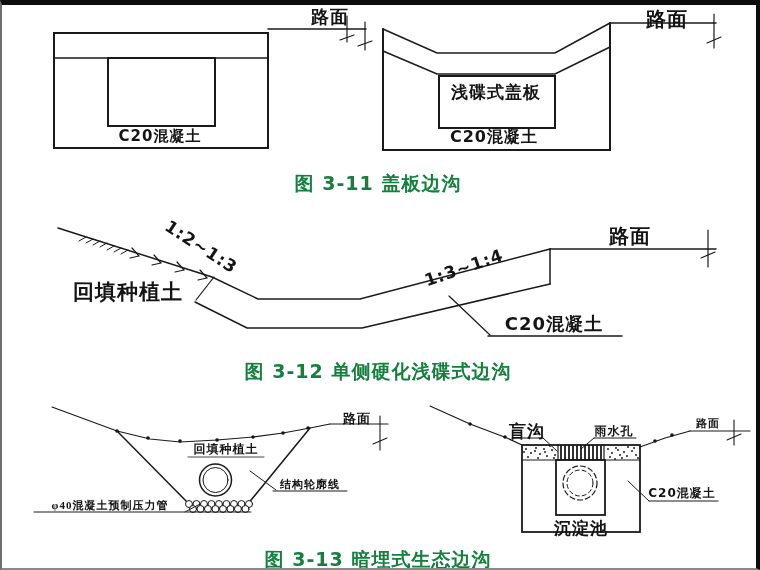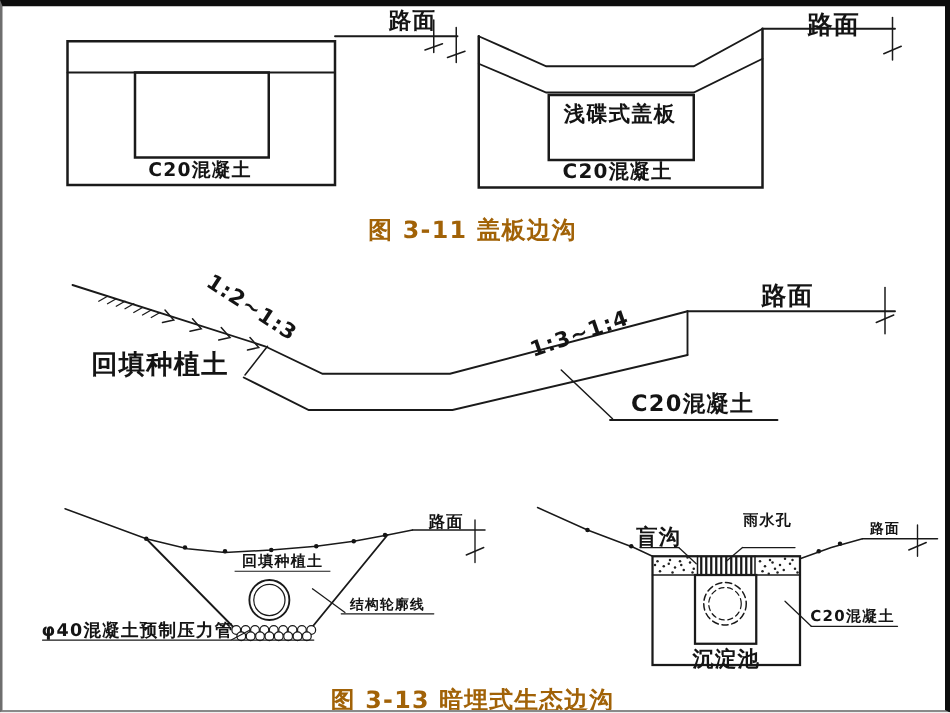--- a/index.html
+++ b/index.html
@@ -13,21 +13,21 @@
     border-left:2px solid #6e6e6e;border-bottom:2px solid #8a8a8a;
     z-index:5;
   }
   svg{position:absolute;left:0;top:0;z-index:1;}
   .lbl{
     position:absolute;z-index:2;font-weight:bold;color:#141414;white-space:nowrap;
     transform:translate(-50%,-50%);line-height:1;letter-spacing:1px;
   }
   .caption{
     position:absolute;left:0;width:756px;text-align:center;z-index:2;
-    font-weight:bold;color:#a16207;font-size:19px;letter-spacing:1px;
+    font-weight:bold;color:#15803d;font-size:19px;letter-spacing:1px;
   }
   .rot33{transform:translate(-50%,-50%) rotate(33deg);}
   .rotm19{transform:translate(-50%,-50%) rotate(-19deg);}
 </style>
 </head>
 <body>
 
 <div id="page">
   <div id="frame"></div>
 
@@ -225,24 +225,25 @@
   <div class="lbl" style="left:496px;top:64px;font-size:17px;margin-top:28px;">浅碟式盖板</div>
   <div class="lbl" style="left:494px;top:137px;font-size:16px;">C20混凝土</div>
   <div class="lbl" style="left:667px;top:19px;font-size:20px;">路面</div>
   <div class="caption" style="top:171px;">图 3-11  盖板边沟</div>
 
   <div class="lbl" style="left:128px;top:292px;font-size:21px;">回填种植土</div>
   <div class="lbl rot33" style="left:201px;top:247px;font-size:17px;">1:2~1:3</div>
   <div class="lbl rotm19" style="left:464px;top:268px;font-size:17px;">1:3~1:4</div>
   <div class="lbl" style="left:630px;top:236px;font-size:20px;">路面</div>
   <div class="lbl" style="left:554px;top:324px;font-size:18px;">C20混凝土</div>
+  <div class="caption" style="top:359px;">图 3-12  单侧硬化浅碟式边沟</div>
 
   <div class="lbl" style="left:226px;top:449px;font-size:12px;">回填种植土</div>
   <div class="lbl" style="left:357px;top:418px;font-size:13px;">路面</div>
   <div class="lbl" style="left:310px;top:484px;font-size:11px;">结构轮廓线</div>
-  <div class="lbl" style="left:110px;top:505px;font-size:14px;">φ40混凝土预制压力管</div>
+  <div class="lbl" style="left:110px;top:505px;font-size:11px;font-family:Liberation Serif, serif;">φ40混凝土预制压力管</div>
   <div class="lbl" style="left:527px;top:431px;font-size:17px;">盲沟</div>
-  <div class="lbl" style="left:614px;top:416px;font-size:12px;">雨水孔</div>
+  <div class="lbl" style="left:614px;top:431px;font-size:12px;">雨水孔</div>
   <div class="lbl" style="left:708px;top:423px;font-size:11px;">路面</div>
   <div class="lbl" style="left:581px;top:528px;font-size:17px;">沉淀池</div>
   <div class="lbl" style="left:682px;top:493px;font-size:12px;">C20混凝土</div>
   <div class="caption" style="top:547px;">图 3-13  暗埋式生态边沟</div>
 </div>
 
 </body></html>

